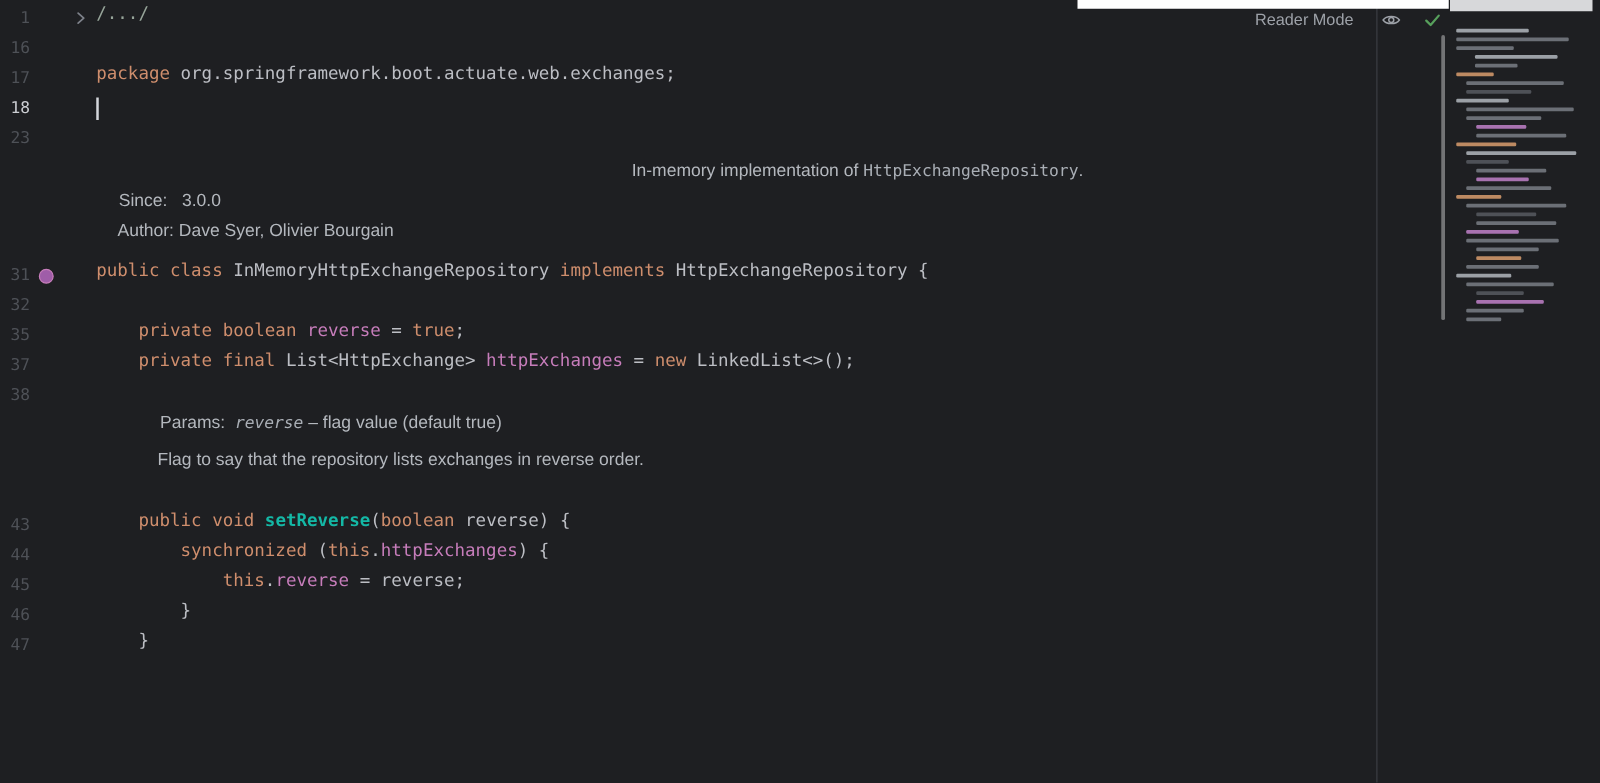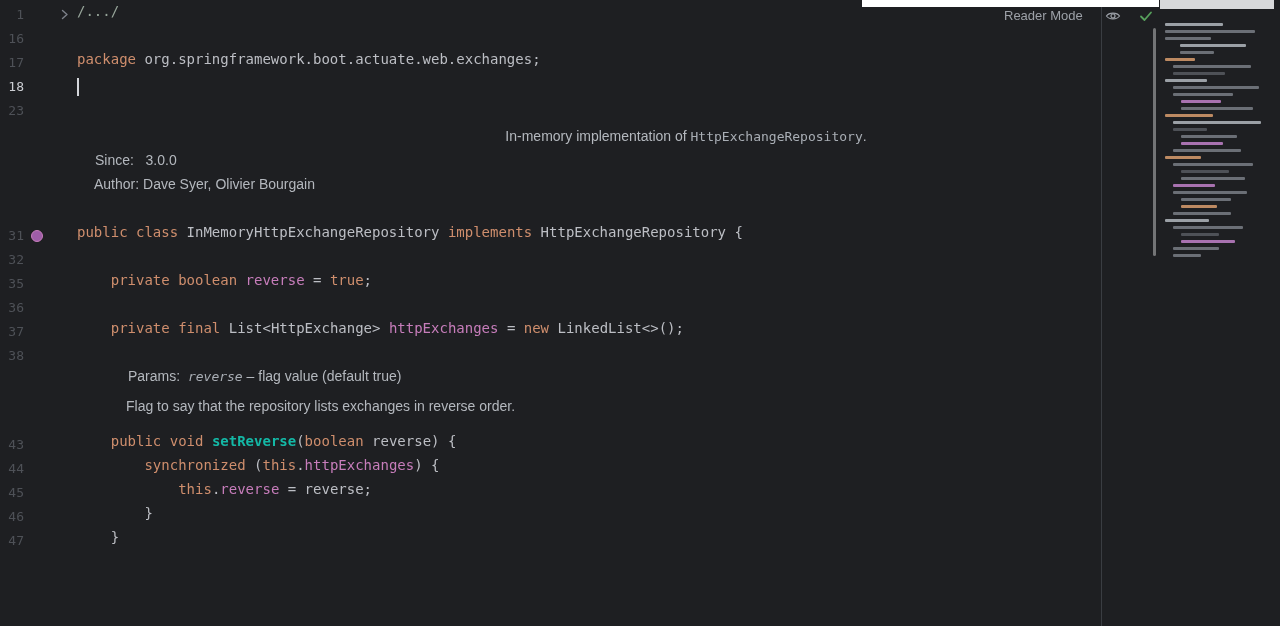--- a/index.html
+++ b/index.html
@@ -62,32 +62,31 @@
         <div class="row code-row"><div class="gutter"><span class="lnum">1</span><span class="foldarrow"><svg width="15" height="15" viewBox="0 0 15 15">
                 <path d="M5.5 3.5 L10 7.5 L5.5 11.5" fill="none" stroke="#7d818a" stroke-width="1.4" stroke-linecap="round" stroke-linejoin="round"></path>
               </svg></span></div><div class="content"><span class="s-cf">/.../</span></div></div>
         <div class="row code-row"><div class="gutter"><span class="lnum">16</span></div><div class="content"></div></div>
         <div class="row code-row"><div class="gutter"><span class="lnum">17</span></div><div class="content"><span class="s-k">package </span><span class="s-p">org.springframework.boot.actuate.web.exchanges;</span></div></div>
         <div class="row code-row"><div class="gutter"><span class="lnum active">18</span></div><div class="content"><span class="caret"></span></div></div>
         <div class="row code-row"><div class="gutter"><span class="lnum">23</span></div><div class="content"></div></div>
         <div class="row doc-row" style="margin-top: 5px;"><div class="gutter"></div><div class="content" style="padding-left: 15px; text-align: center;"><span class="s-d">In-memory implementation of </span><span class="s-dc">HttpExchangeRepository</span><span class="s-d">.</span></div></div>
         <div class="row doc-row"><div class="gutter"></div><div class="content" style="padding-left: 18px;"><span class="s-d">Since:   3.0.0</span></div></div>
         <div class="row doc-row"><div class="gutter"></div><div class="content" style="padding-left: 17px;"><span class="s-d">Author: Dave Syer, Olivier Bourgain</span></div></div>
-        <div class="row code-row" style="margin-top: 24px;"><div class="gutter"><span class="lnum">31</span><span class="gicon"><svg width="14" height="14" viewBox="0 0 14 14">
+        <div class="row code-row" style="margin-top: 9px;"><div class="gutter"><span class="lnum">31</span><span class="gicon"><svg width="14" height="14" viewBox="0 0 14 14">
                 <circle cx="7" cy="7" r="5.5" fill="#9f5da8"></circle>
                 <circle cx="7" cy="7" r="5.5" fill="none" stroke="#c77dbb" stroke-width="1"></circle>
               </svg></span></div><div class="content"><span class="s-k">public class </span><span class="s-p">InMemoryHttpExchangeRepository </span><span class="s-k">implements </span><span class="s-p">HttpExchangeRepository {</span></div></div>
         <div class="row code-row"><div class="gutter"><span class="lnum">32</span></div><div class="content"></div></div>
         <div class="row code-row"><div class="gutter"><span class="lnum">35</span></div><div class="content"><span class="s-p">    </span><span class="s-k">private boolean </span><span class="s-f">reverse</span><span class="s-p"> = </span><span class="s-k">true</span><span class="s-p">;</span></div></div>
-        <div class="row code-row"><div class="gutter"><span class="lnum">36</span></div><div class="content"></div></div>
         <div class="row code-row"><div class="gutter"><span class="lnum">37</span></div><div class="content"><span class="s-p">    </span><span class="s-k">private final </span><span class="s-p">List&lt;HttpExchange&gt; </span><span class="s-f">httpExchanges</span><span class="s-p"> = </span><span class="s-k">new </span><span class="s-p">LinkedList&lt;&gt;();</span></div></div>
         <div class="row code-row"><div class="gutter"><span class="lnum">38</span></div><div class="content"></div></div>
         <div class="row doc-row"><div class="gutter"></div><div class="content" style="padding-left: 51px;"><span class="s-d">Params:  </span><span class="s-di">reverse</span><span class="s-d"> – flag value (default true)</span></div></div>
         <div class="row doc-row" style="margin-top: 6px;"><div class="gutter"></div><div class="content" style="padding-left: 49px;"><span class="s-d">Flag to say that the repository lists exchanges in reverse order.</span></div></div>
-        <div class="row code-row" style="margin-top: 11px;"><div class="gutter"><span class="lnum">43</span></div><div class="content"><span class="s-p">    </span><span class="s-k">public void </span><span class="s-m">setReverse</span><span class="s-p">(</span><span class="s-k">boolean</span><span class="s-p"> reverse) {</span></div></div>
+        <div class="row code-row" style="margin-top: 26px;"><div class="gutter"><span class="lnum">43</span></div><div class="content"><span class="s-p">    </span><span class="s-k">public void </span><span class="s-m">setReverse</span><span class="s-p">(</span><span class="s-k">boolean</span><span class="s-p"> reverse) {</span></div></div>
         <div class="row code-row"><div class="gutter"><span class="lnum">44</span></div><div class="content"><span class="s-p">        </span><span class="s-k">synchronized </span><span class="s-p">(</span><span class="s-k">this</span><span class="s-p">.</span><span class="s-f">httpExchanges</span><span class="s-p">) {</span></div></div>
         <div class="row code-row"><div class="gutter"><span class="lnum">45</span></div><div class="content"><span class="s-p">            </span><span class="s-k">this</span><span class="s-p">.</span><span class="s-f">reverse</span><span class="s-p"> = reverse;</span></div></div>
         <div class="row code-row"><div class="gutter"><span class="lnum">46</span></div><div class="content"><span class="s-p">        }</span></div></div>
         <div class="row code-row"><div class="gutter"><span class="lnum">47</span></div><div class="content"><span class="s-p">    }</span></div></div>
       </div>
   </div>
 
   <div id="guide"></div>
   <div id="topwhitebar"></div>
   <div id="mmtopstrip"></div>

